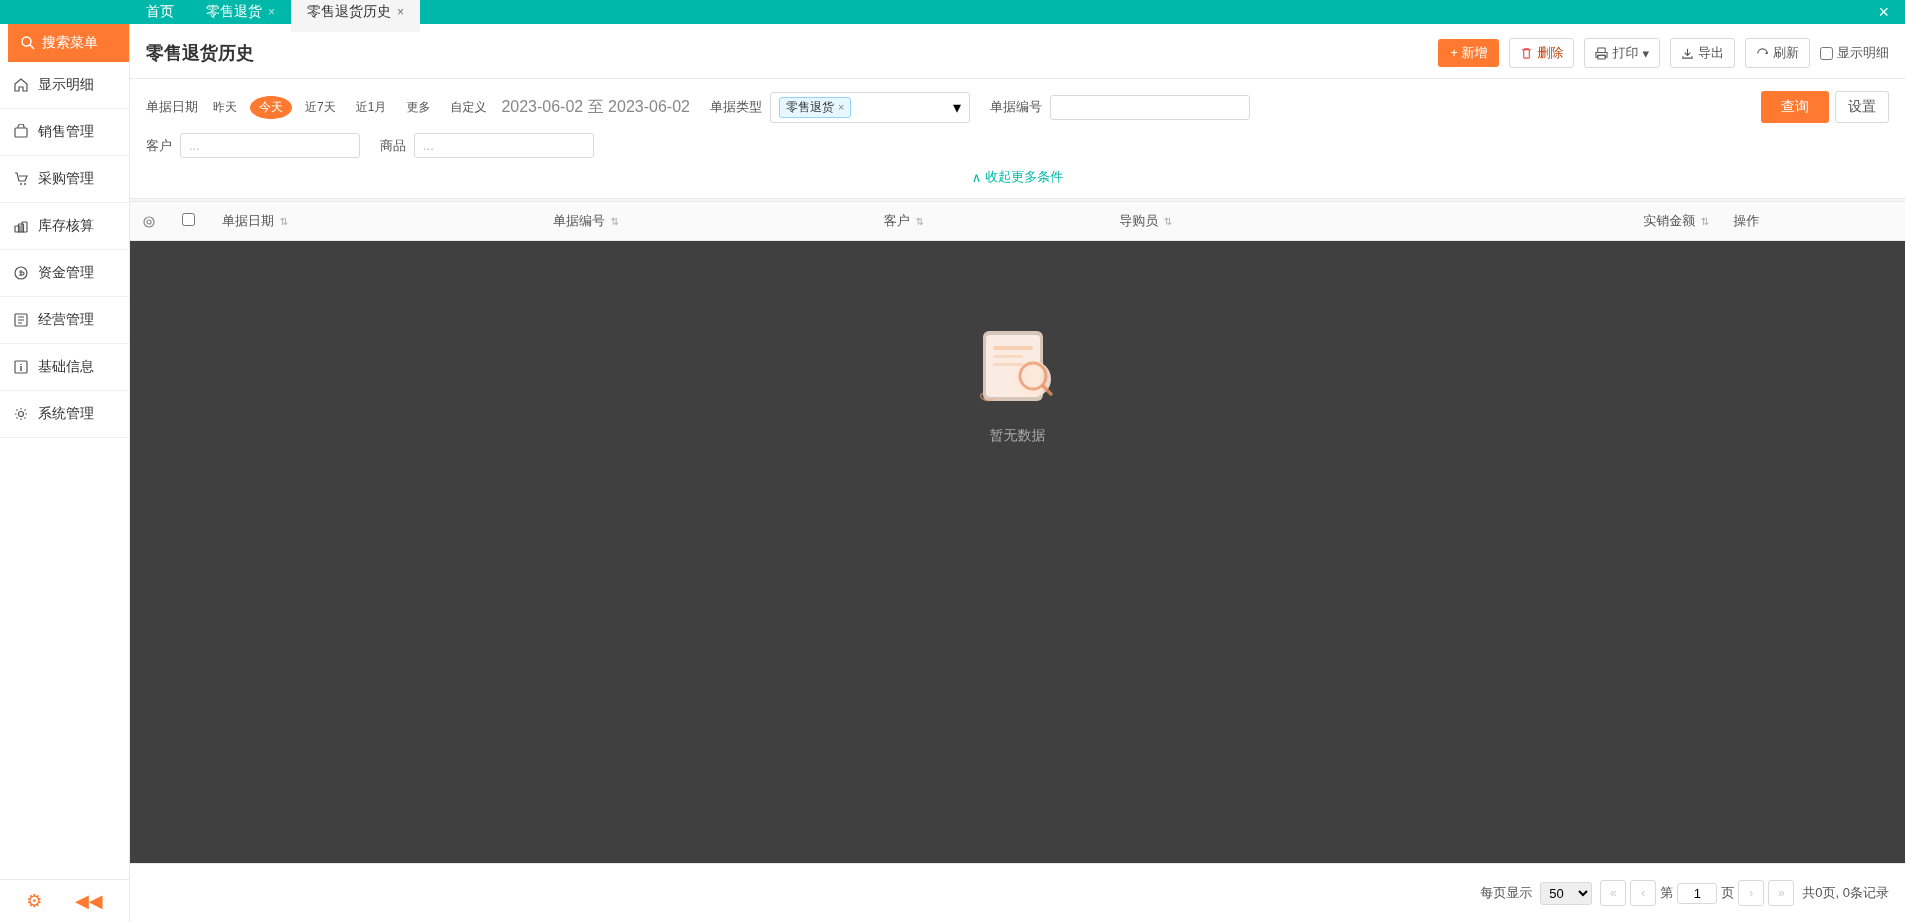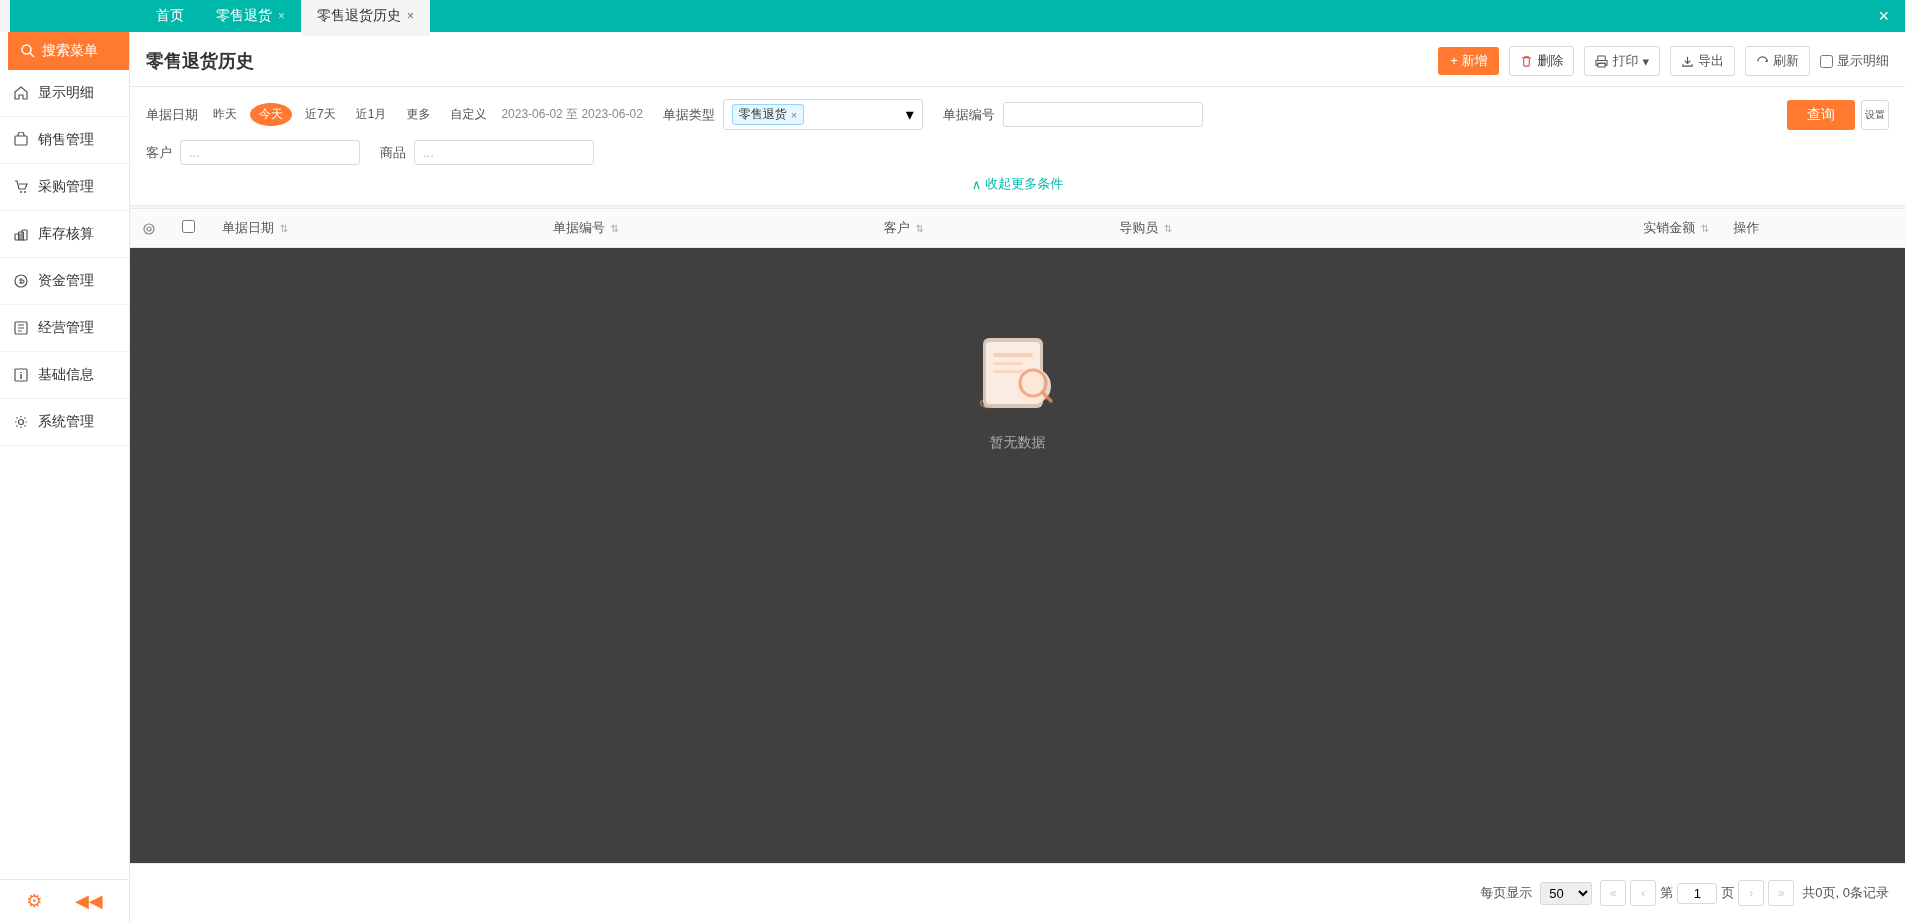--- a/index.html
+++ b/index.html
@@ -1,21 +1,21 @@
 <!DOCTYPE html>
 <html><head>
   <meta charset="utf-8">
   <style>
     * { box-sizing: border-box; margin: 0; padding: 0; font-family: 'Microsoft YaHei', Arial, sans-serif; }
     body { display: flex; flex-direction: column; height: 922px; overflow: hidden; background: #f5f5f5; }
 
     
     .top-bar {
-      display: flex; align-items: center; background: #00b8a9; height: 32px; padding: 0 0 0 130px;
-      position: relative; flex-shrink: 0; margin-left: 10px;
+      display: flex; align-items: center; background: #00b8a9; height: 24px; padding: 0 0 0 130px;
+      position: relative; flex-shrink: 0;
     }
     .top-bar .tab {
       display: flex; align-items: center; padding: 0 16px; height: 40px; cursor: pointer;
       color: #fff; font-size: 14px; gap: 6px; position: relative;
     }
     .top-bar .tab.active {
       background: #f5f5f5; color: #333; border-radius: 4px 4px 0 0;
     }
     .top-bar .tab .close-icon { font-size: 12px; cursor: pointer; opacity: 0.7; }
     .top-bar .close-window {
@@ -66,21 +66,21 @@
     }
     .filter-row { display: flex; align-items: center; gap: 20px; margin-bottom: 10px; flex-wrap: wrap; }
     .filter-item { display: flex; align-items: center; gap: 8px; }
     .filter-label { font-size: 13px; color: #555; white-space: nowrap; }
     .date-filters { display: flex; gap: 6px; }
     .date-btn {
       padding: 2px 6px; border-radius: 3px; cursor: pointer; font-size: 12px; color: #555;
       border: 1px solid transparent;
     }
     .date-btn.active { background: #ff7a30; color: #fff; border-color: #ff7a30; border-radius: 50%; padding: 2px 8px; }
-    .date-range { font-size: 12px; color: #888; text-align: right; }
+    .date-range { font-size: 16px; color: #888; text-align: right; }
     .filter-select {
       display: flex; align-items: center; gap: 4px; border: 1px solid #d9d9d9;
       border-radius: 3px; padding: 4px 8px; background: #fff; cursor: pointer; min-width: 200px;
     }
     .filter-tag {
       display: flex; align-items: center; gap: 4px; background: #e6f7ff;
       border: 1px solid #91d5ff; border-radius: 3px; padding: 1px 6px; font-size: 12px; color: #333;
     }
     .filter-tag .remove { cursor: pointer; color: #888; font-size: 11px; }
     .filter-input {
@@ -135,24 +135,24 @@
       font-size: 12px; color: #555;
     }
     .page-btn:disabled, .page-btn.disabled { color: #ccc; cursor: not-allowed; }
     .page-input {
       border: 1px solid #d9d9d9; border-radius: 3px; width: 40px; text-align: center;
       padding: 2px 4px; font-size: 13px;
     }
 
     
     .btn-new { background: #ff7a30; color: #fff; border: none; border-radius: 3px; padding: 5px 12px; cursor: pointer; font-size: 13px; display: flex; align-items: center; gap: 4px; }
-    .btn-delete { background: #fff; color: #404040; border: 1px solid #d9d9d9; border-radius: 3px; padding: 5px 10px; cursor: pointer; font-size: 13px; display: flex; align-items: center; gap: 4px; }
+    .btn-delete { background: #fff; color: #c2410c; border: 1px solid #d9d9d9; border-radius: 3px; padding: 5px 10px; cursor: pointer; font-size: 13px; display: flex; align-items: center; gap: 4px; }
     .btn-print, .btn-export, .btn-refresh { background: #fff; color: #555; border: 1px solid #d9d9d9; border-radius: 3px; padding: 5px 10px; cursor: pointer; font-size: 13px; display: flex; align-items: center; gap: 4px; }
     .btn-query { background: #ff7a30; color: #fff; border: none; border-radius: 3px; padding: 6px 20px; cursor: pointer; font-size: 14px; }
-    .btn-settings-query { background: #fff; color: #555; border: 1px solid #d9d9d9; border-radius: 3px; padding: 6px 3px; cursor: pointer; font-size: 10px; }
+    .btn-settings-query { background: #fff; color: #555; border: 1px solid #d9d9d9; border-radius: 3px; padding: 6px 12px; cursor: pointer; font-size: 14px; }
 
     
     svg { display: inline-block; vertical-align: middle; }
   </style>
 </head>
 <body>
 
 <div class="top-bar">
   <div class="tab">
     <span>首页</span>

